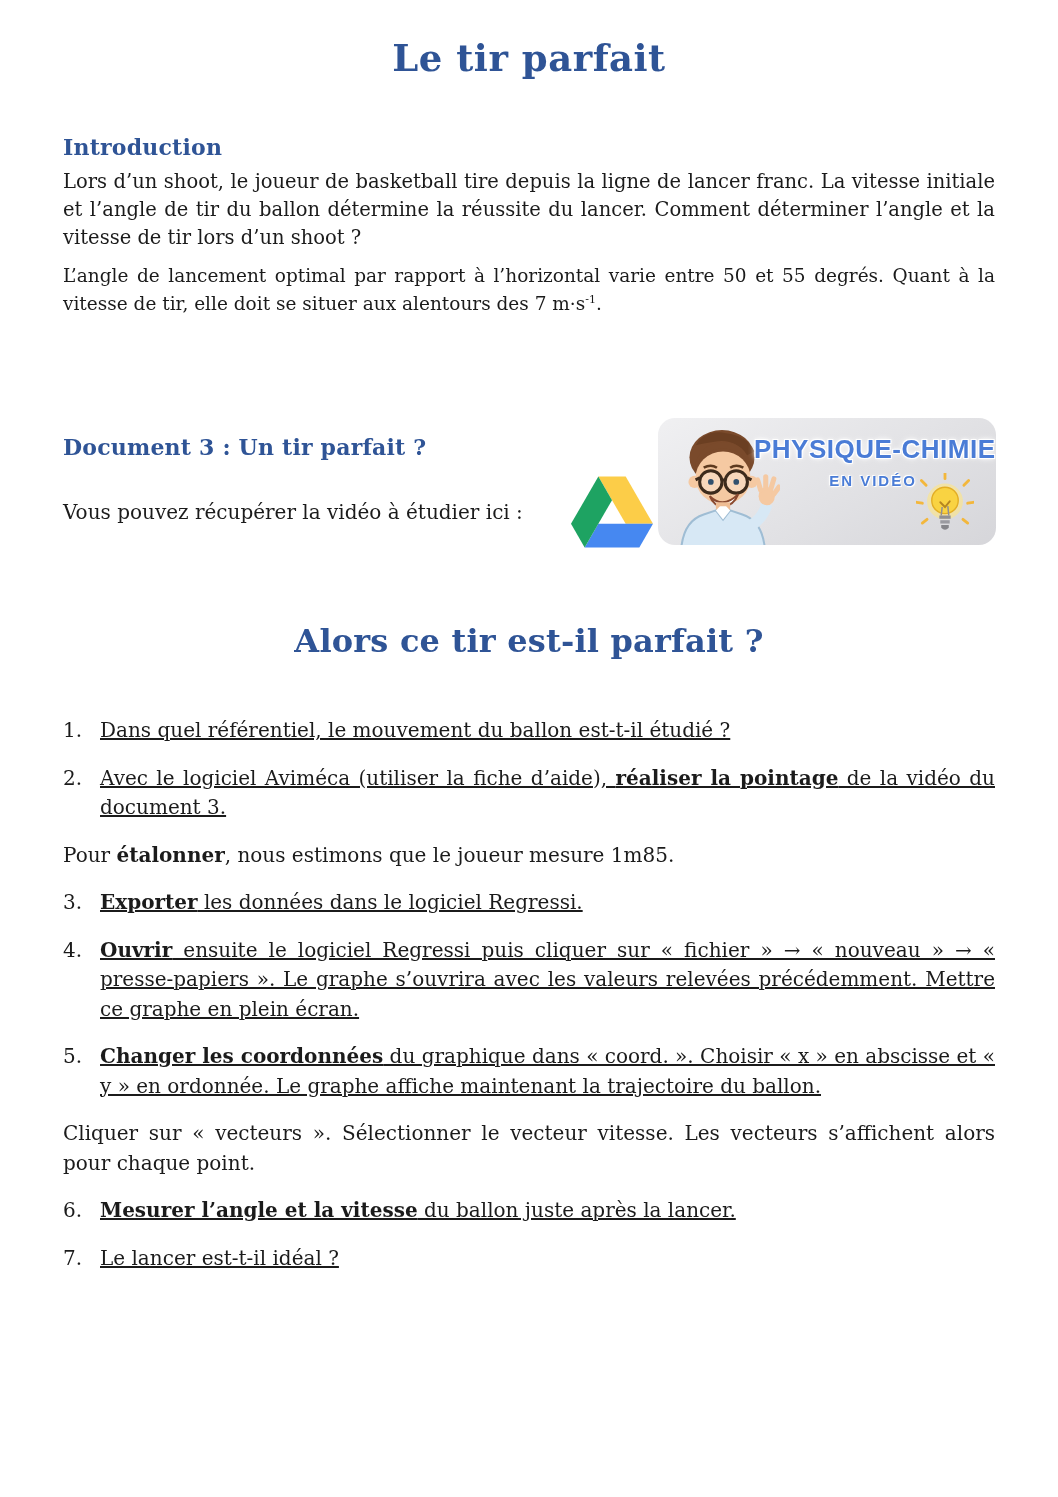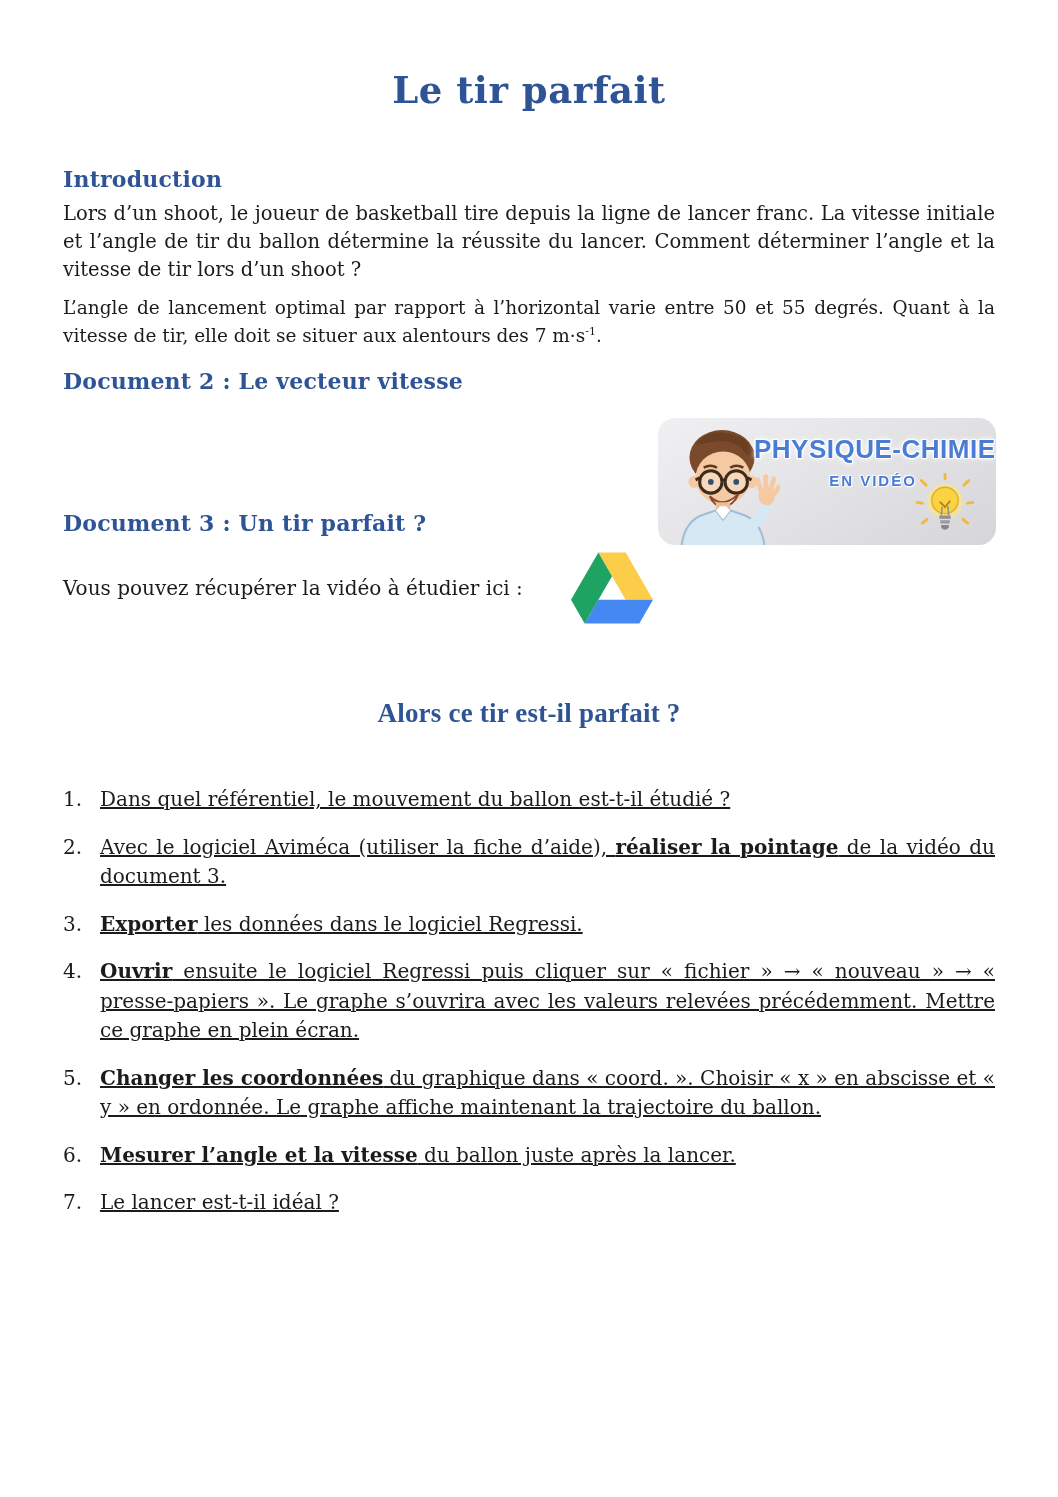--- a/index.html
+++ b/index.html
@@ -11,21 +11,21 @@
   html,body{width:1058px;height:1497px;}
   body{
     background:#ffffff;
     font-family:"DejaVu Serif","Liberation Serif",serif;
     color:var(--ink);
     overflow:hidden;
   }
   .page{
     position:relative;
     width:1058px;height:1227px;
-    padding:68px 63px 0 63px;
+    padding:36px 63px 0 63px;
   }
   h1.doc-title{
     text-align:center;
     font-size:37px;
     font-weight:bold;
     color:var(--accent);
     letter-spacing:.5px;
   }
   h2.section-heading{
     font-size:22px;
@@ -97,22 +97,21 @@
     position:absolute;left:508px;top:0;
     width:82px;height:76px;
     display:block;cursor:pointer;
     background:none;border:none;
   }
   .drive-link svg{width:100%;height:100%;}
 
   #h-question{
     margin-top:64px;
     text-align:center;
-    font-size:27px;
-    font-family:Liberation Serif, serif;
+    font-size:32px;
   }
 
   
   .tasks{margin-top:56px;}
   .task{
     display:flex;
     font-size:20px;
     line-height:29.5px;
     margin-bottom:18px;
   }
@@ -131,21 +130,20 @@
 
 <div class="page">
 
   <h1 class="doc-title">Le tir parfait</h1>
 
   <h2 class="section-heading" id="h-intro">Introduction</h2>
   <p class="body-text">Lors d’un shoot, le joueur de basketball tire depuis la ligne de lancer franc. La vitesse initiale et l’angle de tir du ballon détermine la réussite du lancer. Comment déterminer l’angle et la vitesse de tir lors d’un shoot ?</p>
 
   <p class="doc1-text"><span>L’angle de lancement optimal par rapport à l’horizontal varie entre 50 et 55 degrés. Quant à la vitesse de tir, elle doit se situer aux alentours des 7 m·s</span><sup class="exp">-1</sup><span>.</span></p>
 
-  <h2 class="section-heading" id="h-doc2">Document 2 : Le vecteur vitesse</h2>
 
   <div class="banner">
     <svg class="avatar" viewBox="0 0 110 120" aria-hidden="true">
       <ellipse cx="56" cy="32" rx="32" ry="27" fill="#7a4a2b"></ellipse>
       <path d="M30,20 Q40,4 60,8 Q80,10 88,26 L80,30 Q70,14 52,16 Q38,18 30,20 Z" fill="#6b3f22"></path>
       <circle cx="29" cy="56" r="6" fill="#f5c9a2"></circle>
       <circle cx="85" cy="56" r="6" fill="#f5c9a2"></circle>
       <ellipse cx="57" cy="52" rx="27" ry="26" fill="#f5c9a2"></ellipse>
       <path d="M30,46 Q33,24 57,23 Q81,24 84,46 L84,38 Q78,17 57,17 Q36,17 30,38 Z" fill="#7a4a2b"></path>
       <circle cx="45" cy="56" r="11" fill="rgba(255,255,255,0.28)" stroke="#3d2b1c" stroke-width="3"></circle>
@@ -213,36 +211,38 @@
     <div class="task">
       <span class="num">1.</span>
       <span class="txt">Dans quel référentiel, le mouvement du ballon est-t-il étudié ?</span>
     </div>
 
     <div class="task">
       <span class="num">2.</span>
       <span class="txt"><span>Avec le logiciel Aviméca (utiliser la fiche d’aide), </span><b>réaliser la pointage</b><span> de la vidéo du document 3.</span></span>
     </div>
 
+    <p class="note"><span>Pour </span><b>étalonner</b><span>, nous estimons que le joueur mesure 1m85.</span></p>
 
     <div class="task">
       <span class="num">3.</span>
       <span class="txt"><b>Exporter</b><span> les données dans le logiciel Regressi.</span></span>
     </div>
 
     <div class="task">
       <span class="num">4.</span>
       <span class="txt"><b>Ouvrir</b><span> ensuite le logiciel Regressi puis cliquer sur « fichier » → « nouveau » → « presse-papiers ». Le graphe s’ouvrira avec les valeurs relevées précédemment. Mettre ce graphe en plein écran.</span></span>
     </div>
 
     <div class="task">
       <span class="num">5.</span>
       <span class="txt"><b>Changer les coordonnées</b><span> du graphique dans « coord. ». Choisir « x » en abscisse et « y » en ordonnée. Le graphe affiche maintenant la trajectoire du ballon.</span></span>
     </div>
 
+    <p class="note">Cliquer sur « vecteurs ». Sélectionner le vecteur vitesse. Les vecteurs s’affichent alors pour chaque point.</p>
 
     <div class="task">
       <span class="num">6.</span>
       <span class="txt"><b>Mesurer l’angle et la vitesse</b><span> du ballon juste après la lancer.</span></span>
     </div>
 
     <div class="task">
       <span class="num">7.</span>
       <span class="txt">Le lancer est-t-il idéal ?</span>
     </div>

